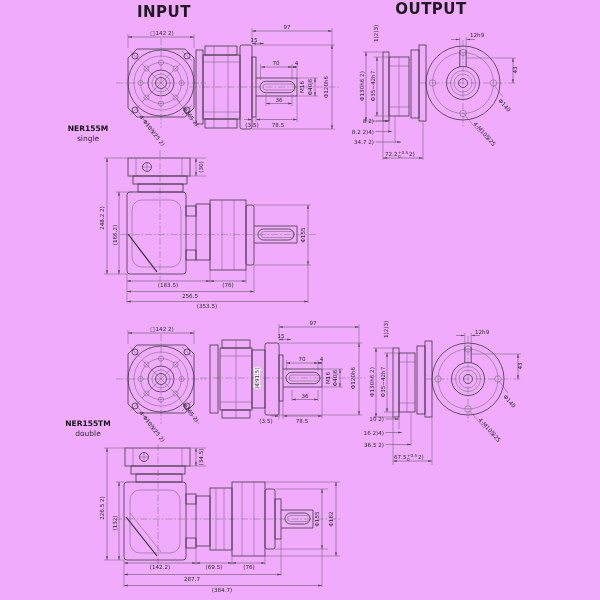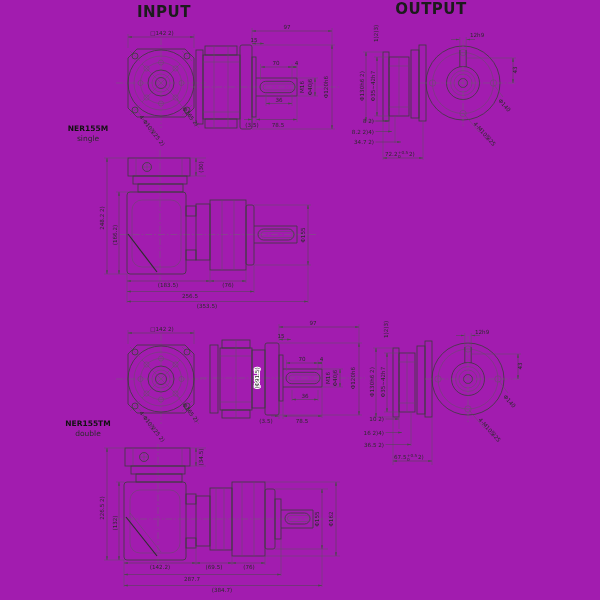--- a/index.html
+++ b/index.html
@@ -1,16 +1,16 @@
 <!DOCTYPE html>
 <html><head>
 <meta charset="utf-8">
 <style>
   html,body{margin:0;padding:0;background:#fff;}
-  #canvas{position:relative;width:600px;height:600px;background:#a21caf;overflow:hidden;}
+  #canvas{position:relative;width:600px;height:600px;background:#f0abfc;overflow:hidden;}
   svg{display:block;}
   svg text{font-family:"DejaVu Sans",sans-serif;fill:#2b2b2b;}
   .t{font-size:5.6px;text-anchor:middle;}
   .ts{font-size:4.2px;text-anchor:start;}
   .ta-s{text-anchor:start;}
   .ta-e{text-anchor:end;}
   .ttl{font-size:15px;font-weight:bold;fill:#1b1b1b;text-anchor:middle;letter-spacing:.5px;}
   .mdl{font-size:7.5px;font-weight:bold;fill:#111;text-anchor:middle;}
   .var{font-size:7.5px;text-anchor:middle;}
   .ln{fill:none;stroke:#3c3c3c;stroke-width:.8;}

